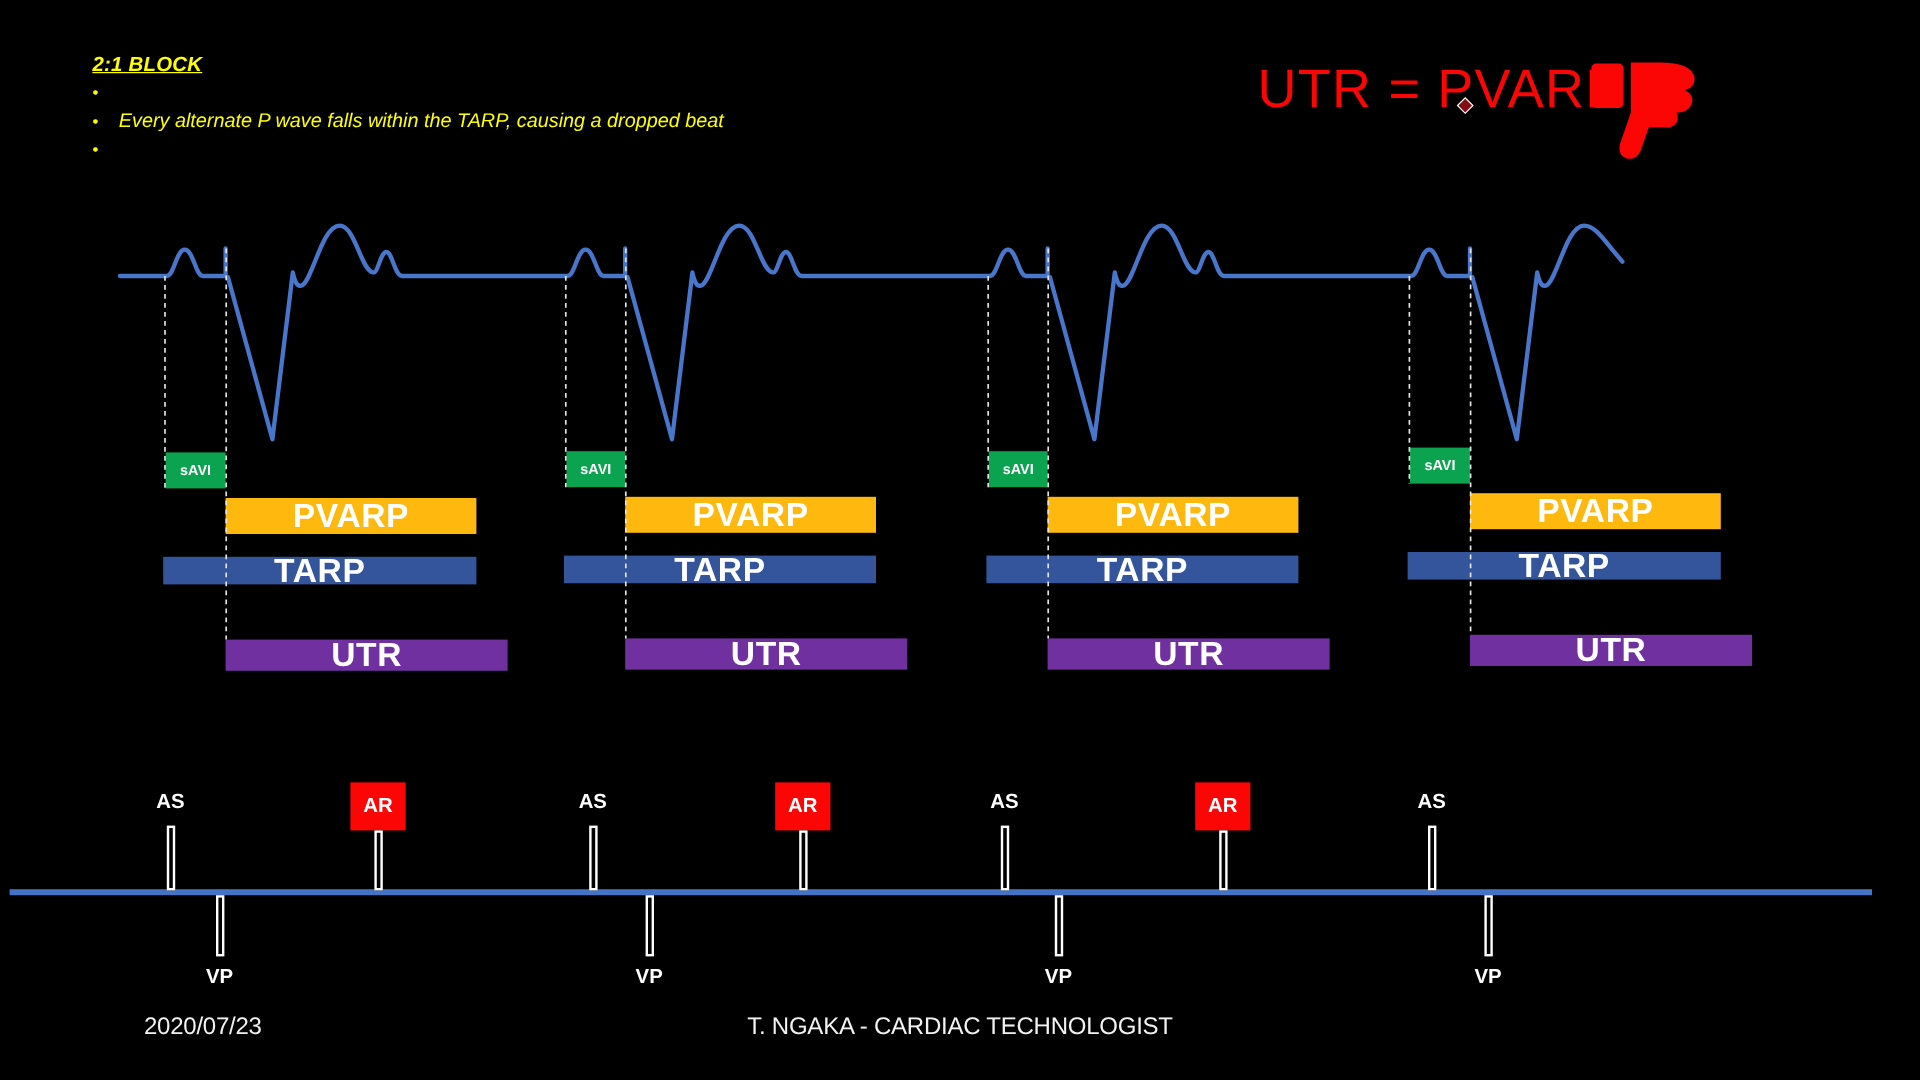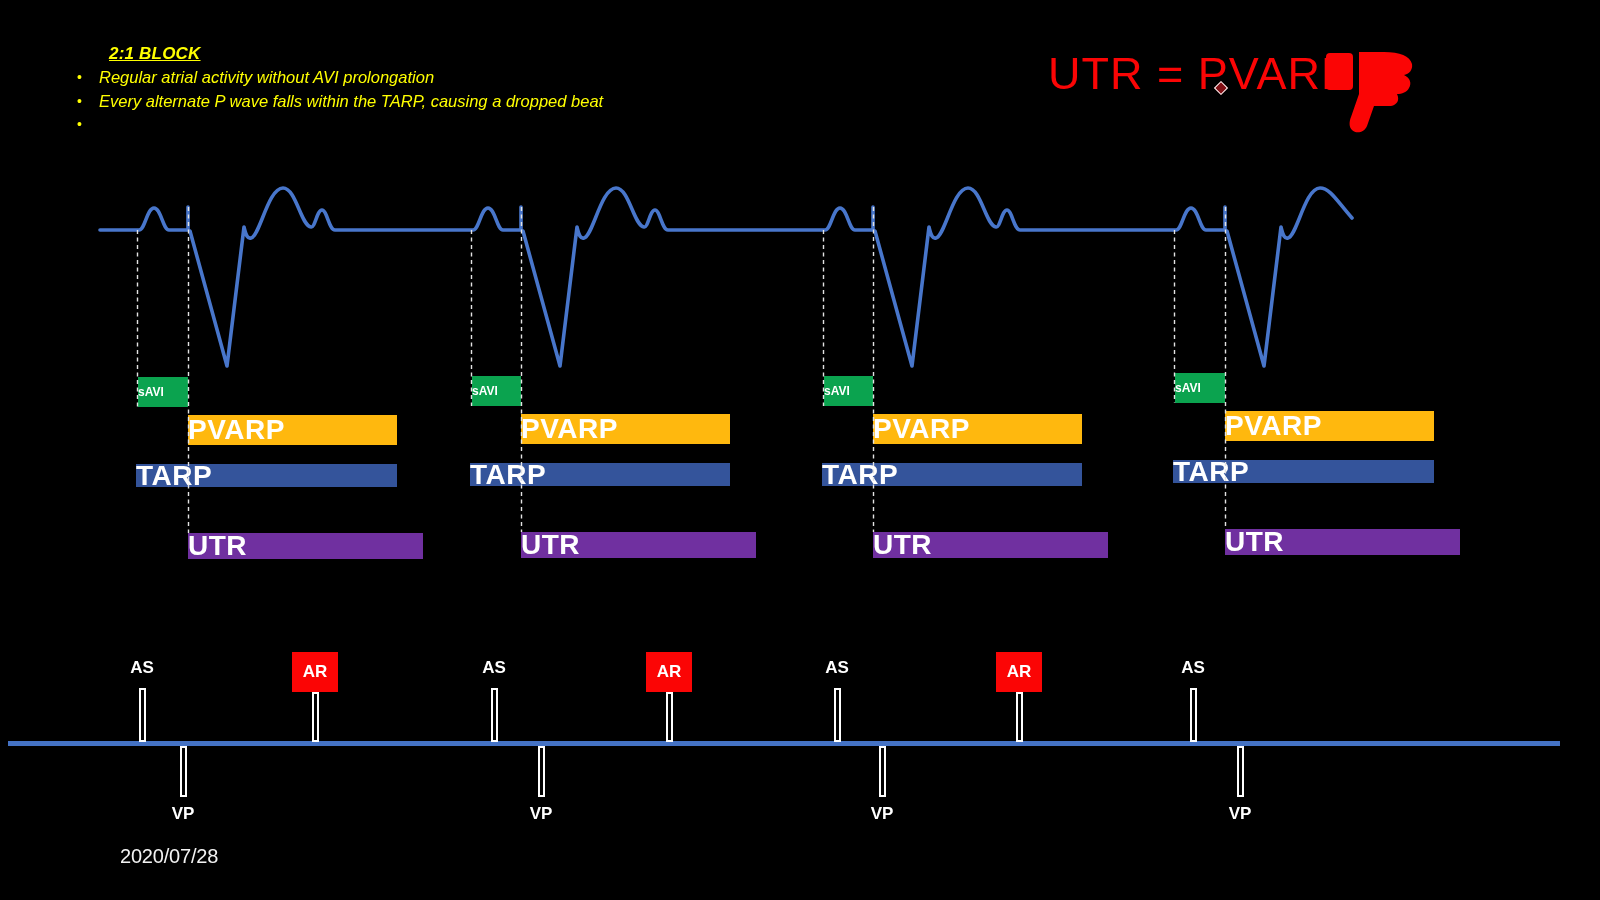--- a/index.html
+++ b/index.html
@@ -2,32 +2,32 @@
 <html><head>
 <meta charset="utf-8">
 <style>
   html,body{margin:0;padding:0;background:#000;}
   .stage{position:relative;width:1600px;height:900px;background:#000;overflow:hidden;
          font-family:"Liberation Sans",sans-serif;}
   .abs{position:absolute;}
 
   
   .title{color:#FFFF00;font-size:17px;font-weight:bold;font-style:italic;
-         text-decoration:underline;letter-spacing:.2px;margin-left:32px;}
+         text-decoration:underline;letter-spacing:.2px;}
   .bullets{color:#FFFF00;font-size:16.5px;font-style:italic;line-height:23.7px;}
   .bullet-row{display:flex;}
   .bullet-dot{width:22px;flex:0 0 22px;font-style:normal;font-size:14px;}
 
   
   .formula{color:#FB0505;font-size:45px;letter-spacing:1px;white-space:nowrap;}
   .cursor{width:8px;height:8px;border:1.5px solid #fff;background:rgba(237,28,36,.55);
           transform:rotate(45deg);}
 
   
-  .bar{position:absolute;display:flex;align-items:center;
+  .bar{position:absolute;display:flex;align-items:center;justify-content:center;
        color:#fff;font-weight:bold;box-sizing:border-box;}
   .bar-lg{font-size:28px;letter-spacing:.5px;}
   .bar-sm{font-size:12px;}
 
   
   .mk-line{position:absolute;}
   .tick{position:absolute;width:7px;background:#020202;border:2px solid #fff;box-sizing:border-box;}
   .mlabel{position:absolute;width:46px;text-align:center;color:#fff;font-weight:bold;font-size:17px;}
   .ar-box{position:absolute;width:46px;height:40px;display:flex;align-items:center;justify-content:center;
           color:#fff;font-weight:bold;font-size:17px;}
@@ -38,21 +38,20 @@
 </style>
 </head>
 <body>
 
 <div class="stage">
 
   <div class="abs title" style="left:77px;top:44px;">2:1 BLOCK</div>
   <div class="abs bullets" style="left:77px;top:66px;width:640px;">
     <div class="bullet-row">
       <span class="bullet-dot">•</span>
-      <span>Regular atrial activity without AVI prolongation</span>
     </div>
     <div class="bullet-row">
       <span class="bullet-dot">•</span>
       <span>Every alternate P wave falls within the TARP, causing a dropped beat</span>
     </div>
     <div class="bullet-row">
       <span class="bullet-dot">•</span>
     </div>
   </div>
 
@@ -149,14 +148,15 @@
       <div class="tick" style="left: 1236.5px; top: 746px; height: 51px;"></div>
       <div class="mlabel" style="left: 1217px; top: 804px;">VP</div>
       <div class="ar-box" style="left: 292px; top: 652px; background: rgb(251, 5, 5);">AR</div>
       <div class="tick" style="left: 311.5px; top: 692px; height: 50px;"></div>
       <div class="ar-box" style="left: 646px; top: 652px; background: rgb(251, 5, 5);">AR</div>
       <div class="tick" style="left: 665.5px; top: 692px; height: 50px;"></div>
       <div class="ar-box" style="left: 996px; top: 652px; background: rgb(251, 5, 5);">AR</div>
       <div class="tick" style="left: 1015.5px; top: 692px; height: 50px;"></div>
     </div>
 
-  <div class="abs footer-text" style="left:120px;top:845px;">2020/07/28</div>
+  <div class="abs footer-text" style="left:120px;top:845px;">2020/07/23</div>
+  <div class="abs footer-text credit" style="top:845px;">T. NGAKA - CARDIAC TECHNOLOGIST</div>
 </div>
 
 </body></html>

